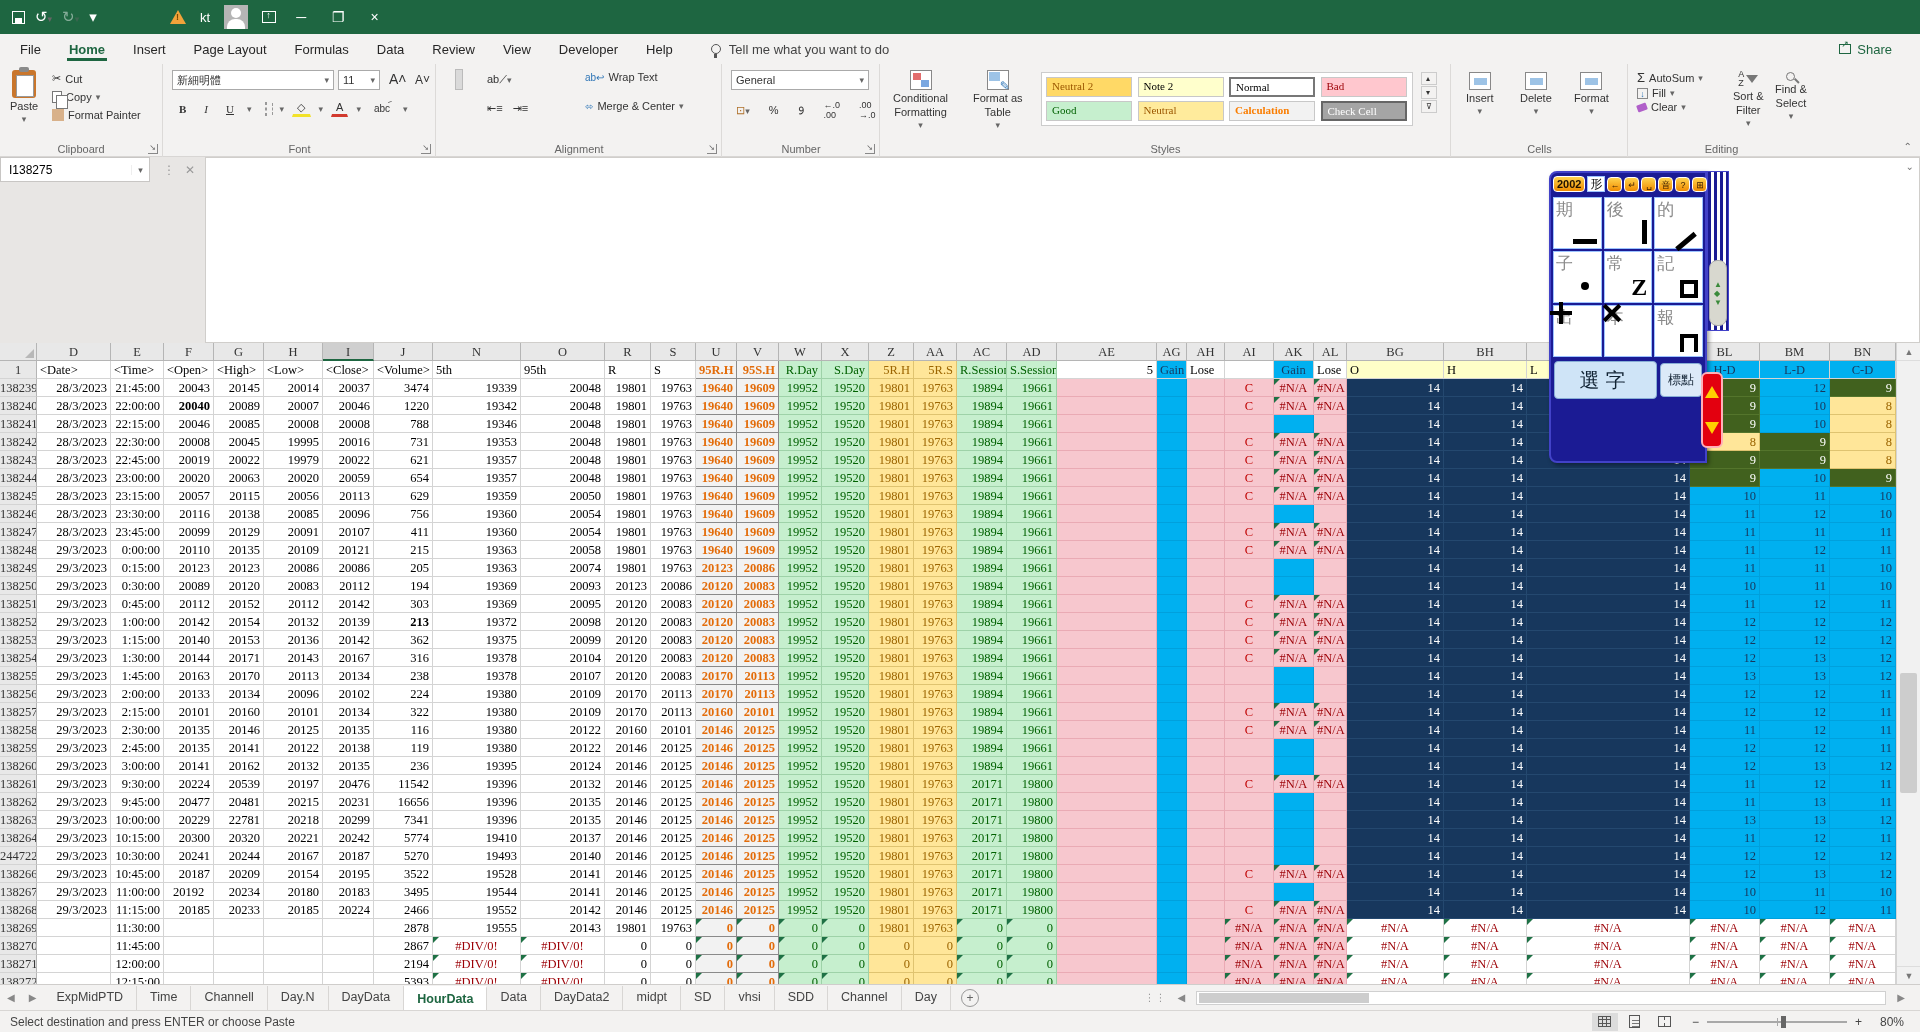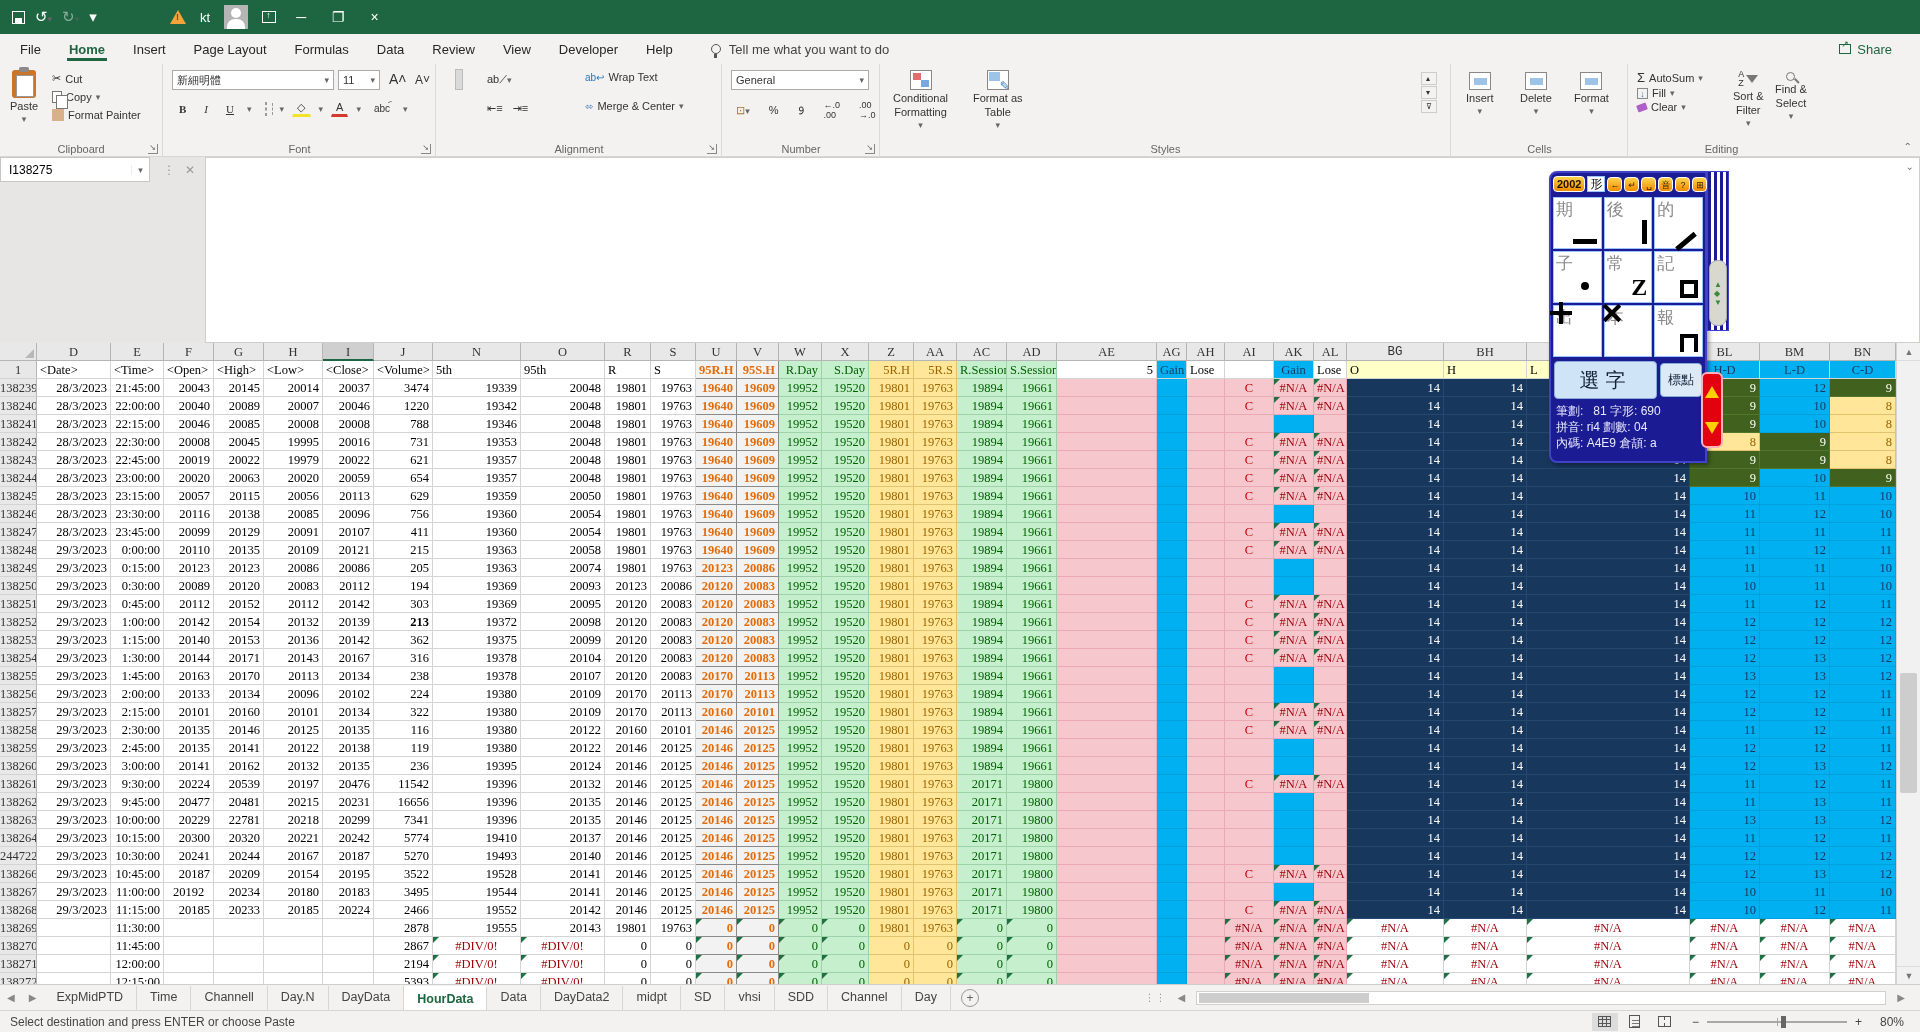--- a/index.html
+++ b/index.html
@@ -354,20 +354,30 @@
         <span>Conditional</span>
           <span>Formatting</span>
           <span class="caret">▾</span>
       </div>
       <div class="bigbtn" style="left:92px;top:6px;">
         <span class="ftic"></span>
         <span>Format as</span>
           <span>Table</span>
           <span class="caret">▾</span>
       </div>
+      <div id="stylegallery" style="position:absolute;left:160px;top:8px;width:372px;display:grid;grid-template-columns:repeat(4,1fr);gap:4px;background:#fff;border:1px solid #ccc;padding:4px;">
+          <span class="stylechip" style="background: rgb(255, 217, 102); color: rgb(156, 87, 0);">Neutral 2</span>
+          <span class="stylechip" style="background: rgb(255, 255, 204); color: rgb(0, 0, 0);">Note 2</span>
+          <span class="stylechip" style="background: rgb(255, 255, 255); color: rgb(0, 0, 0); border: 2px solid rgb(119, 119, 119);">Normal</span>
+          <span class="stylechip" style="background: rgb(255, 199, 206); color: rgb(156, 0, 6);">Bad</span>
+          <span class="stylechip" style="background: rgb(198, 239, 206); color: rgb(0, 97, 0);">Good</span>
+          <span class="stylechip" style="background: rgb(255, 235, 156); color: rgb(156, 87, 0);">Neutral</span>
+          <span class="stylechip" style="background: rgb(242, 242, 242); color: rgb(250, 125, 0); font-weight: bold;">Calculation</span>
+          <span class="stylechip" style="background: rgb(165, 165, 165); color: rgb(255, 255, 255); border: 2px solid rgb(102, 102, 102);">Check Cell</span>
+        </div>
       <div style="position:absolute;left:540px;top:8px;display:flex;flex-direction:column;gap:1px;">
         <span class="fbtn" style="border:1px solid #ccc;font-size:8px;">▴</span>
         <span class="fbtn" style="border:1px solid #ccc;font-size:8px;">▾</span>
         <span class="fbtn" style="border:1px solid #ccc;font-size:8px;">⊽</span>
       </div>
       <div class="glabel">Styles</div>
     </div>
 
     <div class="rgroup" style="left:1452px;width:176px;">
       <div class="bigbtn" style="left:14px;top:8px;">
@@ -461,21 +471,21 @@
         <div class="gcell collet" style="width: 45px;">Z</div>
         <div class="gcell collet" style="width: 43px;">AA</div>
         <div class="gcell collet" style="width: 50px;">AC</div>
         <div class="gcell collet" style="width: 50px;">AD</div>
         <div class="gcell collet" style="width: 100px;">AE</div>
         <div class="gcell collet" style="width: 30px;">AG</div>
         <div class="gcell collet" style="width: 38px;">AH</div>
         <div class="gcell collet" style="width: 49px;">AI</div>
         <div class="gcell collet" style="width: 40px;">AK</div>
         <div class="gcell collet" style="width: 33px;">AL</div>
-        <div class="gcell collet" style="width: 97px; font-family: Liberation Mono, monospace;">BG</div>
+        <div class="gcell collet" style="width: 97px;">BG</div>
         <div class="gcell collet" style="width: 83px;">BH</div>
         <div class="gcell collet" style="width: 163px;"></div>
         <div class="gcell collet" style="width: 70px;">BL</div>
         <div class="gcell collet" style="width: 70px;">BM</div>
         <div class="gcell collet" style="width: 66px;">BN</div>
       </div>
       <div class="grow hl-row">
         <div class="gcell rn" style="width: 37px;">1</div>
         <div class="gcell lft" style="width: 74px;">&lt;Date&gt;</div>
         <div class="gcell lft" style="width: 53px;">&lt;Time&gt;</div>
@@ -540,21 +550,21 @@
         <div class="gcell c-navy" style="width: 83px;">14</div>
         <div class="gcell c-navy" style="width: 163px;">14</div>
         <div class="gcell cg" style="width: 70px;">9</div>
         <div class="gcell cc" style="width: 70px;">12</div>
         <div class="gcell cg" style="width: 66px;">9</div>
       </div>
       <div class="grow">
         <div class="gcell rn" style="width: 37px;">138240</div>
         <div class="gcell num" style="width: 74px;">28/3/2023</div>
         <div class="gcell num" style="width: 53px;">22:00:00</div>
-        <div class="gcell num" style="width: 50px;">20040</div>
+        <div class="gcell num" style="width: 50px; font-weight: bold;">20040</div>
         <div class="gcell num" style="width: 50px;">20089</div>
         <div class="gcell num" style="width: 59px;">20007</div>
         <div class="gcell num" style="width: 51px;">20046</div>
         <div class="gcell num" style="width: 59px;">1220</div>
         <div class="gcell num" style="width: 88px;">19342</div>
         <div class="gcell num" style="width: 84px;">20048</div>
         <div class="gcell num" style="width: 46px;">19801</div>
         <div class="gcell num" style="width: 45px;">19763</div>
         <div class="gcell c-orange" style="width: 41px;">19640</div>
         <div class="gcell c-orange" style="width: 42px;">19609</div>
@@ -1716,23 +1726,20 @@
           <div class="ime-cell"><span class="ime-char">本</span><span class="stk st-x"></span></div>
           <div class="ime-cell">
             <span class="ime-char">報</span>
             <span class="stk st-n"></span>
           </div>
         </div>
       <div class="ime-btnrow">
         <span class="ime-select">選字</span>
         <span class="ime-punct">標點</span>
       </div>
-      <div class="ime-info" id="imeinfo">筆劃:   81 字形: 690
-拼音: ri4 劃數: 04
-內碼: A4E9 倉頡: a</div>
     </div>
     <div class="ime-strip">
       <div class="ime-pill">▲<br>◆<br>▼</div>
     </div>
     <div class="ime-red">
       <span class="tri-up"></span>
       <span class="tri-dn"></span>
     </div>
   </div>
 

